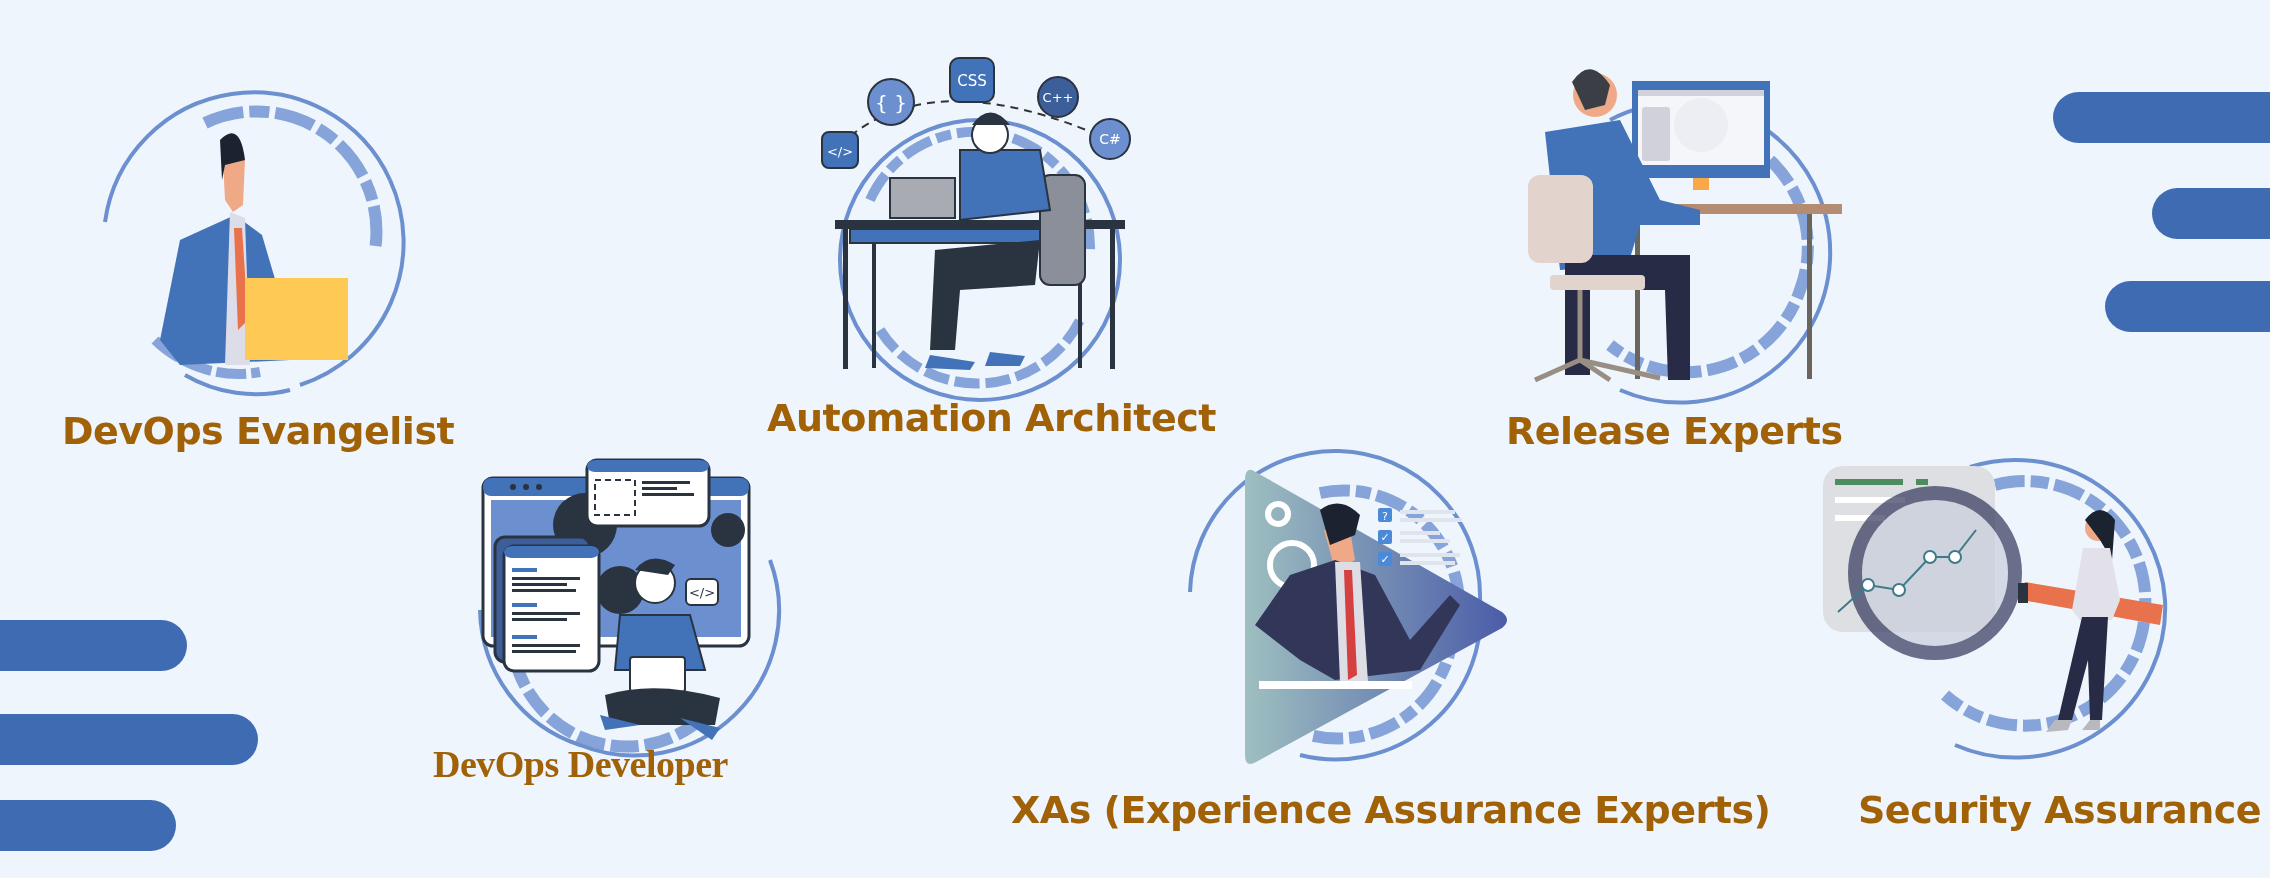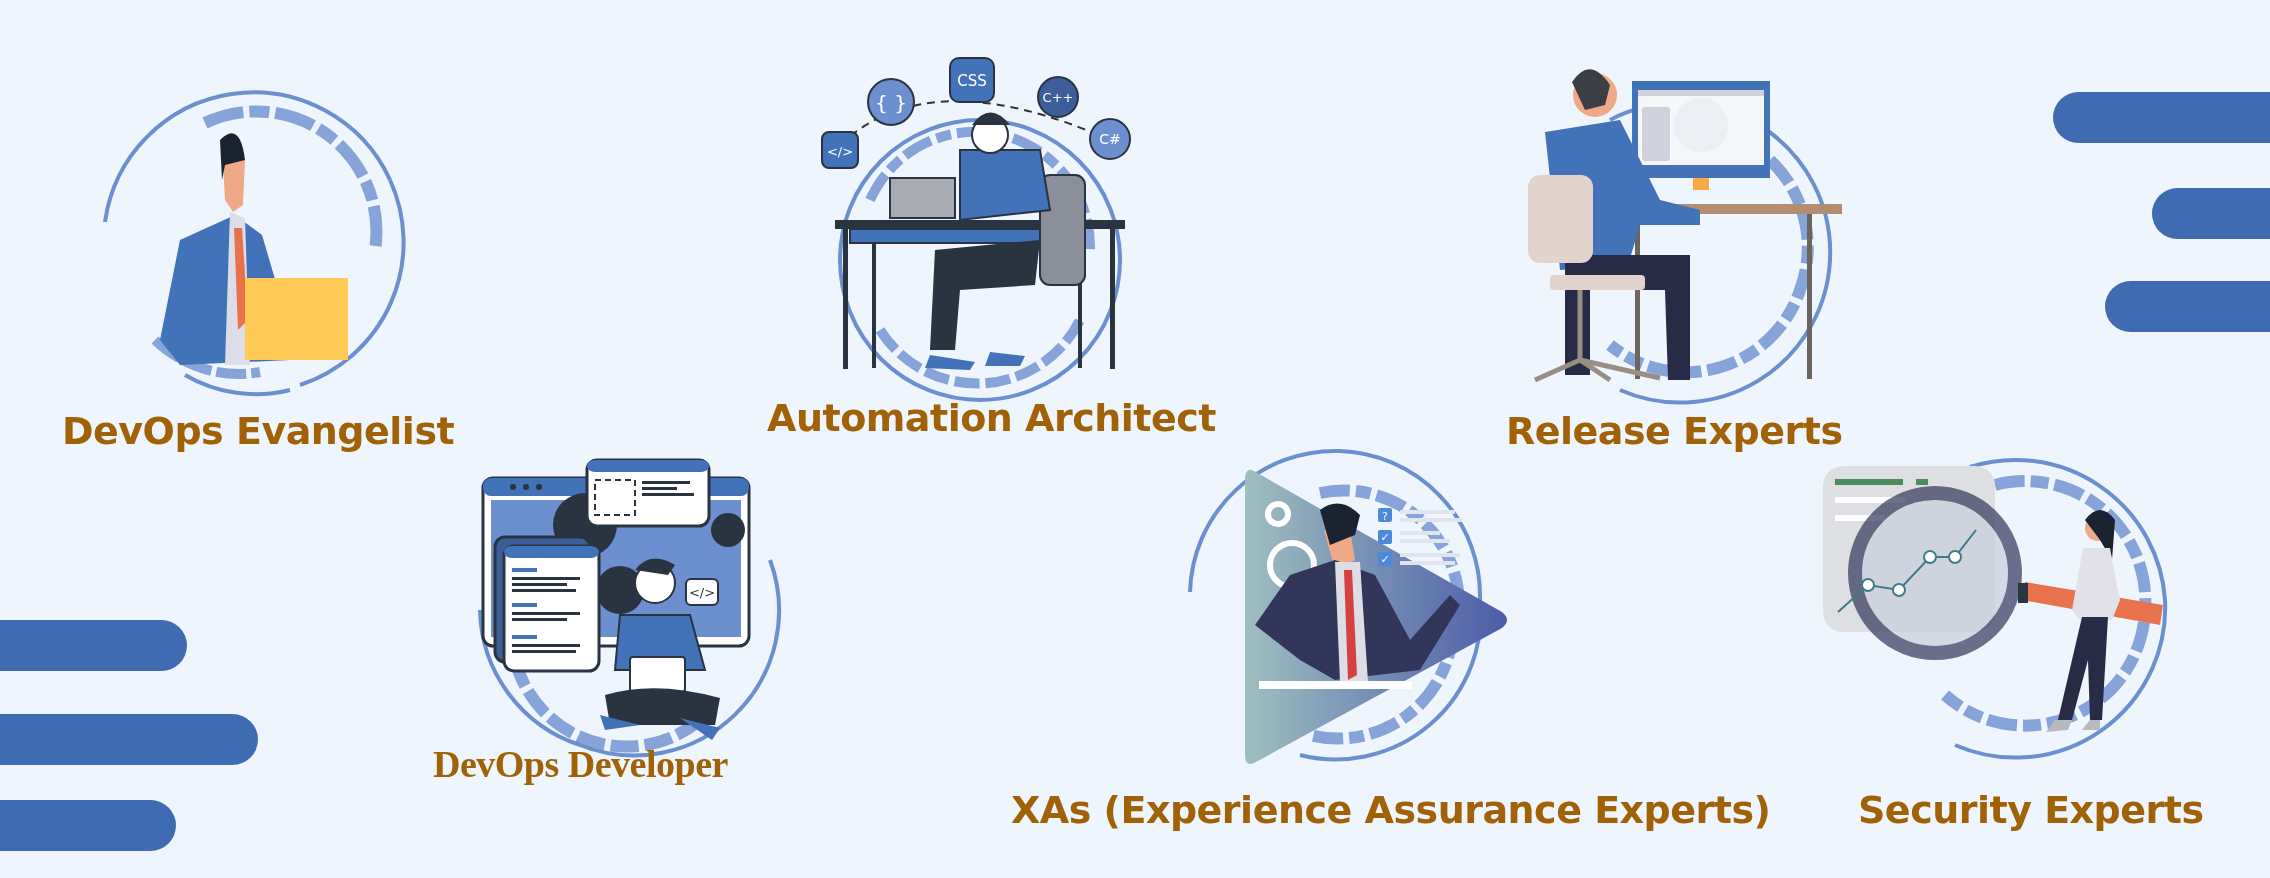--- a/index.html
+++ b/index.html
@@ -259,14 +259,14 @@
     </g>
     <g>
       <circle cx="2098" cy="528" r="13" fill="#F0A987"></circle>
       <path d="M2085,520 Q2100,500 2115,520 L2112,560 L2100,540 Z" fill="#1B2230"></path>
       <path d="M2083,548 L2110,548 L2120,600 L2112,620 L2080,620 L2072,610 Z" fill="#E2E1EA"></path>
       <path d="M2082,617 L2108,617 L2102,720 L2090,720 L2088,660 L2072,720 L2058,720 Z" fill="#272B45"></path>
       <path d="M2055,720 L2072,720 L2068,730 L2046,732 Z" fill="#B8B9BE"></path>
       <path d="M2090,720 L2100,720 L2100,730 L2082,730 Z" fill="#B8B9BE"></path>
     </g>
   </svg>
-  <div class="label" style="left:1858px; top:786px;">Security Experts</div>
+  <div class="label" style="left:1858px; top:786px;">Security Assurance</div>
 </div>
 
 </body></html>

